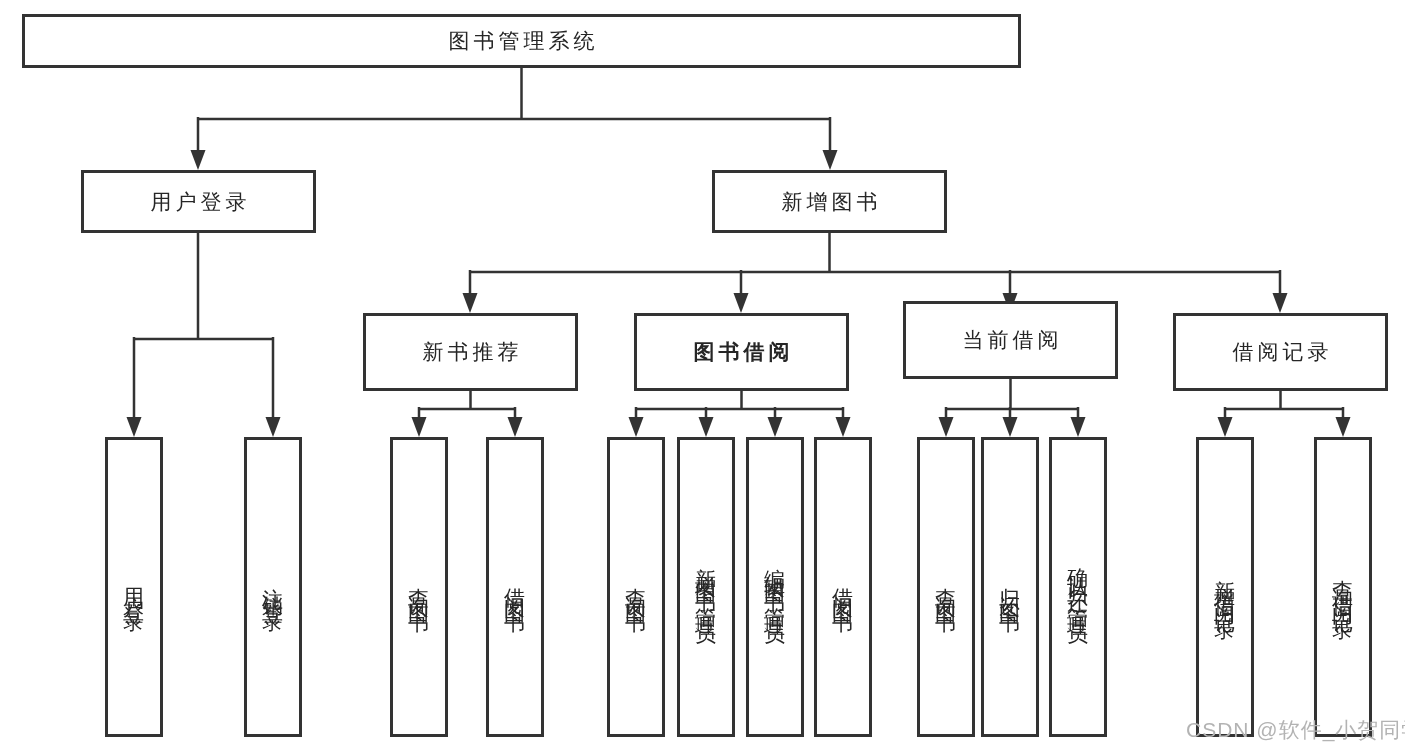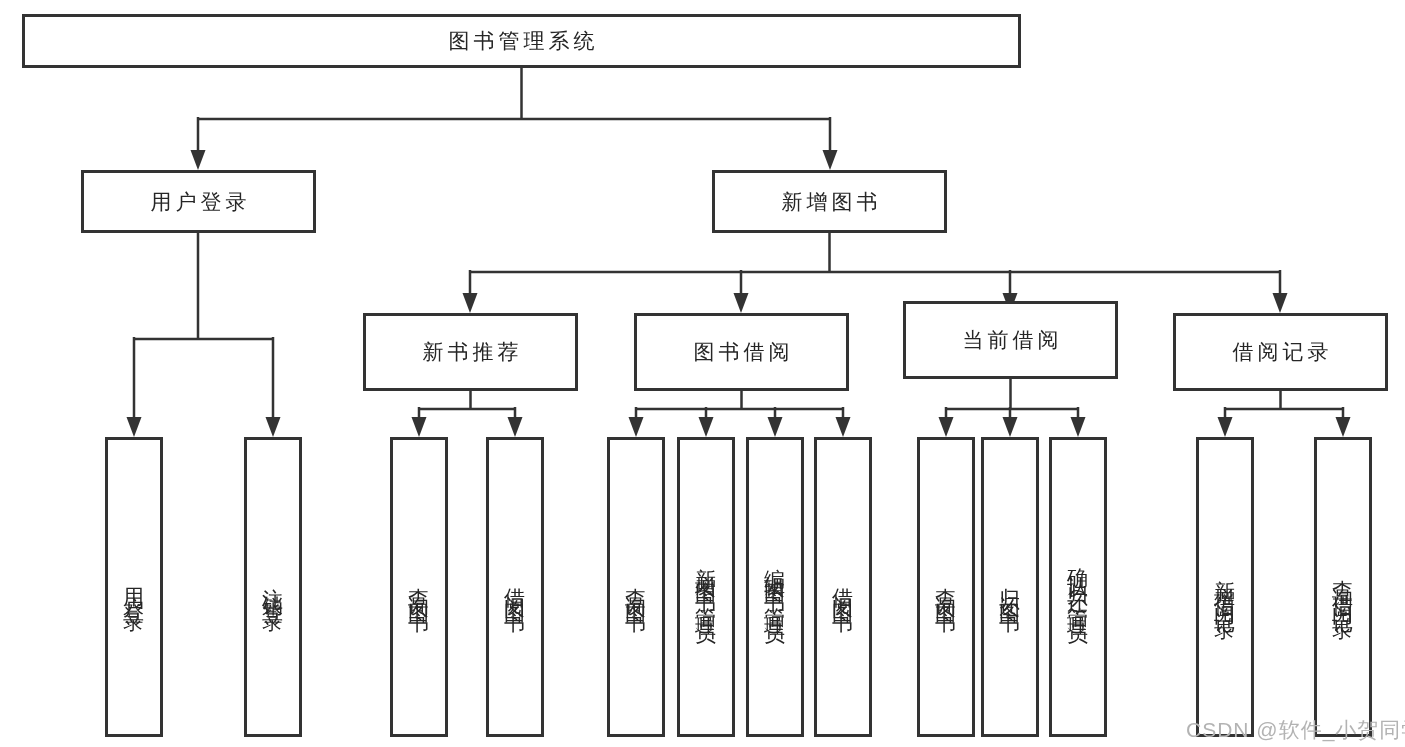--- a/index.html
+++ b/index.html
@@ -91,21 +91,21 @@
       <polygon points="1335.5,417 1350.5,417 1343,437"></polygon>
     </g>
   </svg>
 
   <div class="node h root">图书管理系统</div>
 
   <div class="node h lvl2" style="left:81px; top:170px;">用户登录</div>
   <div class="node h lvl2" style="left:712px; top:170px;">新增图书</div>
 
   <div class="node h lvl3" style="left:363px; top:313px;">新书推荐</div>
-  <div class="node h lvl3" style="left:634px; top:313px;">图书借阅</div>
+  <div class="node h lvl3" style="left:634px; top:313px;font-weight:bold;">图书借阅</div>
   <div class="node h lvl3" style="left:903px; top:301px;">当前借阅</div>
   <div class="node h lvl3" style="left:1173px; top:313px;">借阅记录</div>
 
   <div class="node leaf" style="left:105px;">
     <span>用户登录</span>
   </div>
   <div class="node leaf" style="left:244px;">
     <span>注销登录</span>
   </div>
 

